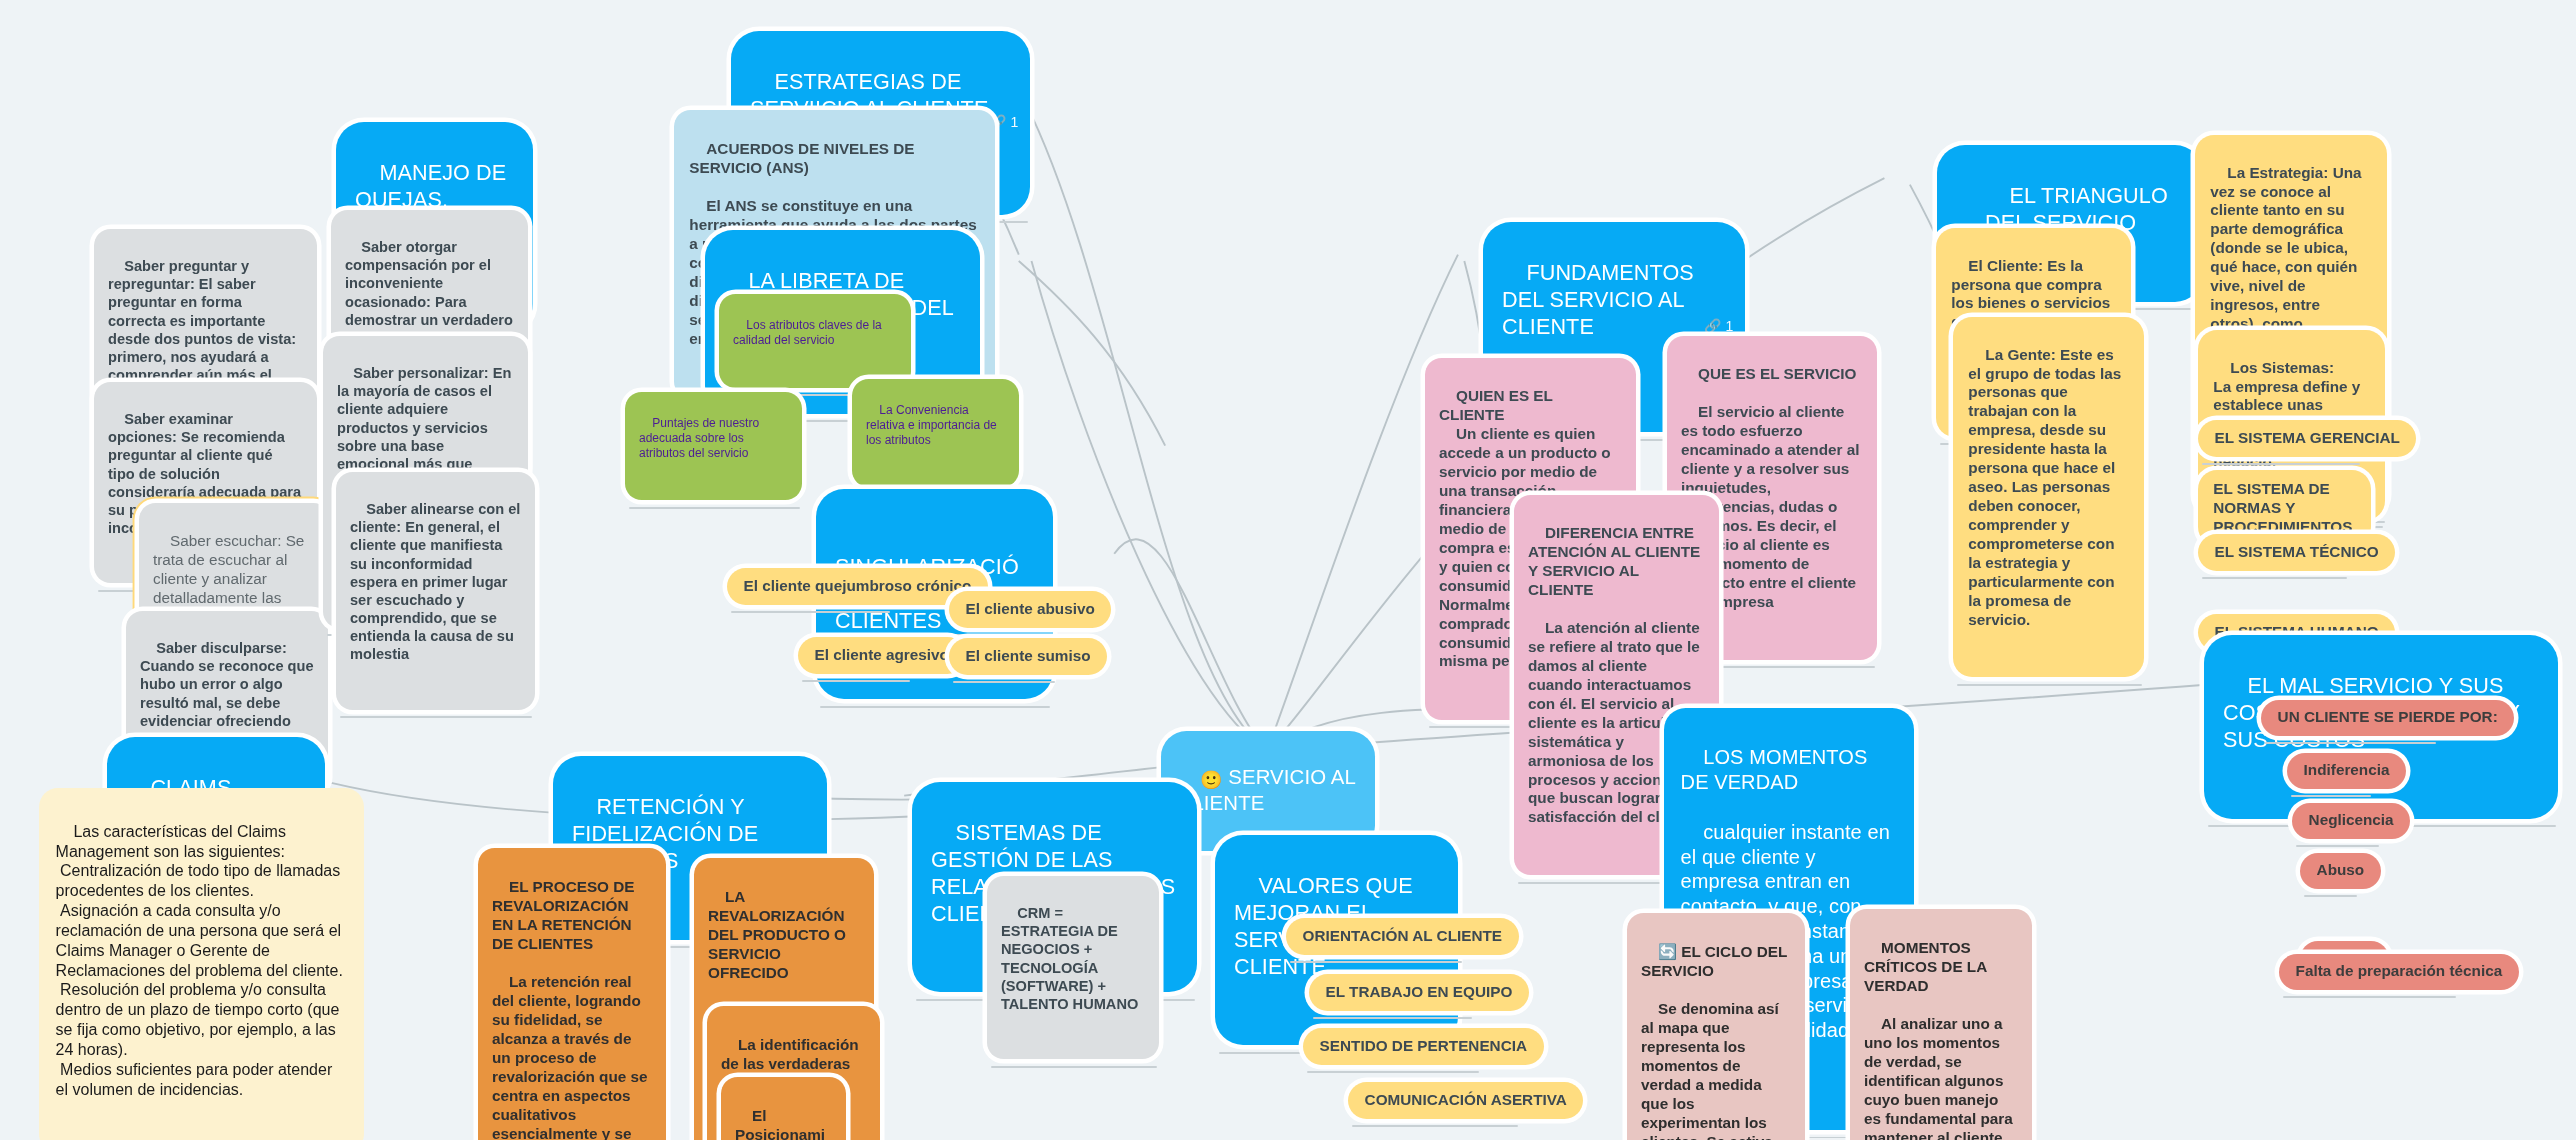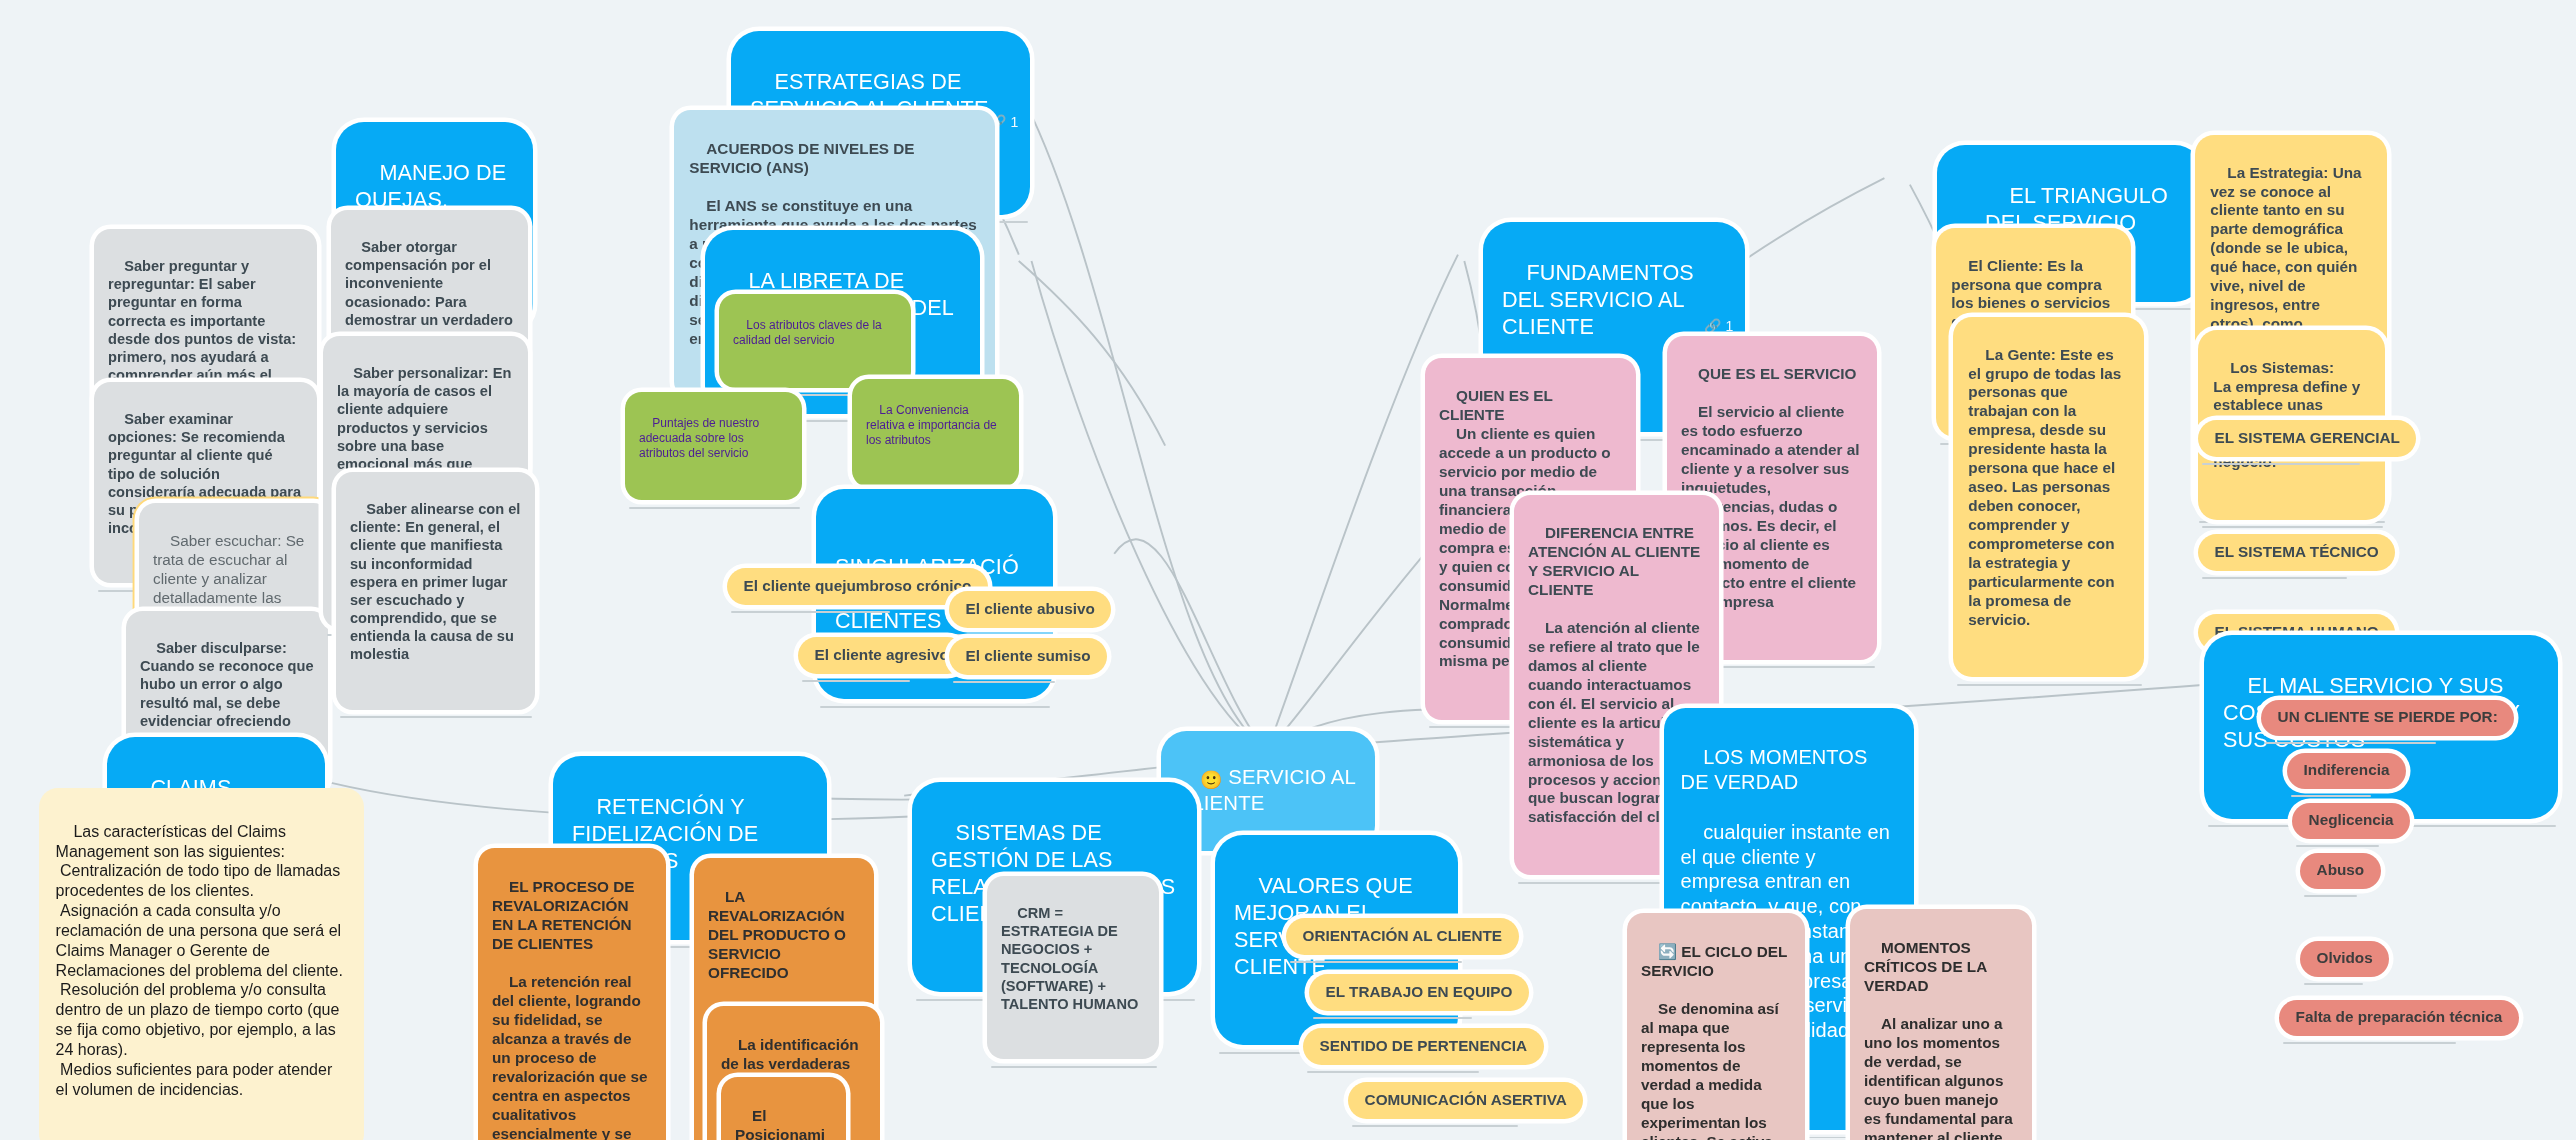--- a/index.html
+++ b/index.html
@@ -341,20 +341,24 @@
     <span>Los Sistemas:
 La empresa define y establece unas maneras o sistemas para dirigir el negocio.</span>
     <span class="underline" style="width:181px;"></span>
   </div>
 
   <div class="node n-yellow-pill" style="left:2198px; top:420px;">
     <span>EL SISTEMA GERENCIAL</span>
     <span class="underline" style="width:158px;"></span>
   </div>
 
+  <div class="node n-yellow" style="left:2198px; top:470px; width:173px; white-space:normal;">
+    <span>EL SISTEMA DE NORMAS Y PROCEDIMIENTOS</span>
+    <span class="underline" style="width:167px;"></span>
+  </div>
 
   <div class="node n-yellow-pill" style="left:2198px; top:534px;">
     <span>EL SISTEMA TÉCNICO</span>
     <span class="underline" style="width:145px;"></span>
   </div>
 
   <div class="node n-yellow-pill" style="left:2198px; top:614px;">
     <span>EL SISTEMA HUMANO</span>
     <span class="underline" style="width:146px;"></span>
   </div>
@@ -382,21 +386,21 @@
   <div class="node n-salmon" style="left:2300px; top:853px;">
     <span>Abuso</span>
     <span class="underline" style="width:53px;"></span>
   </div>
 
   <div class="node n-salmon" style="left:2300px; top:941px;text-align:center;">
     <span>Olvidos</span>
     <span class="underline" style="width:59px;"></span>
   </div>
 
-  <div class="node n-salmon" style="left:2279px; top:954px;margin-top:46px;">
+  <div class="node n-salmon" style="left:2279px; top:954px;">
     <span>Falta de preparación técnica</span>
     <span class="underline" style="width:173px;"></span>
   </div>
 
   <div class="node n-blue" style="left:107px; top:737px; width:218px;">
     <span>CLAIMS MANAGEMENT: GESTIÓN DE LAS RECLAMACIONES</span>
     <span class="underline" style="width:211px;"></span>
   </div>
 
   <div class="node n-yellow-soft" style="left:39px; top:788px; width:325px; box-shadow:none;">

